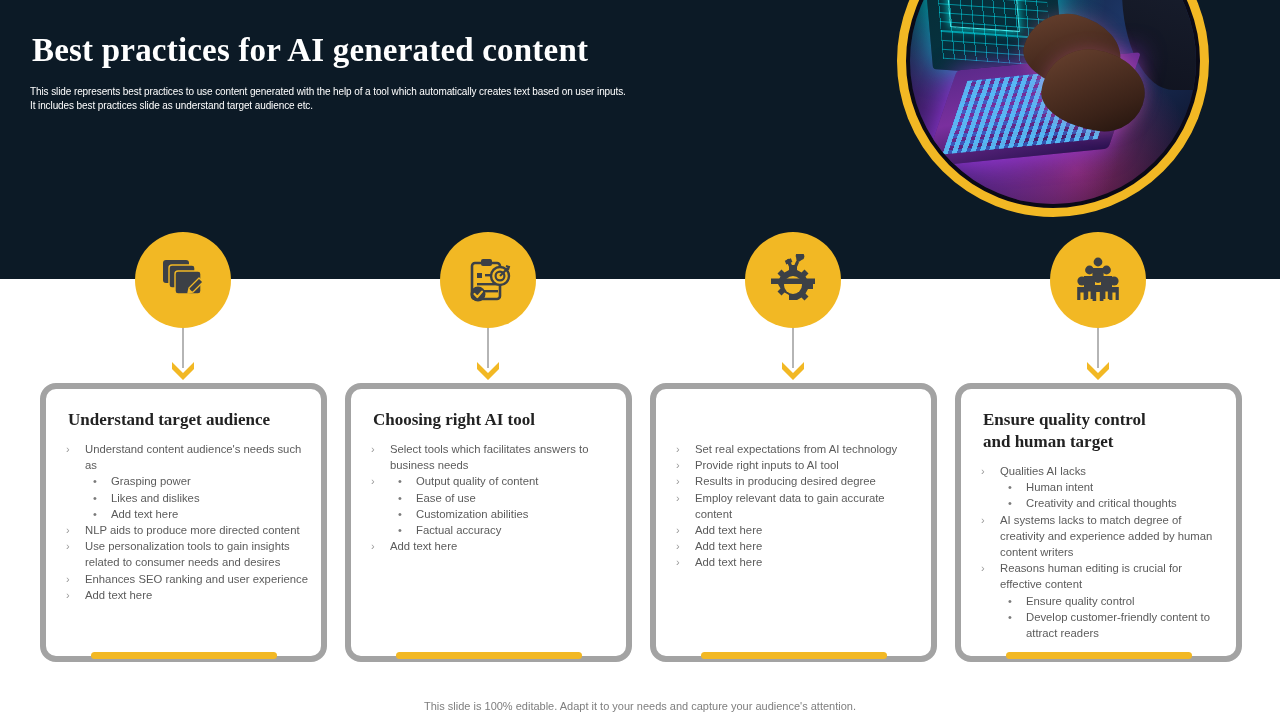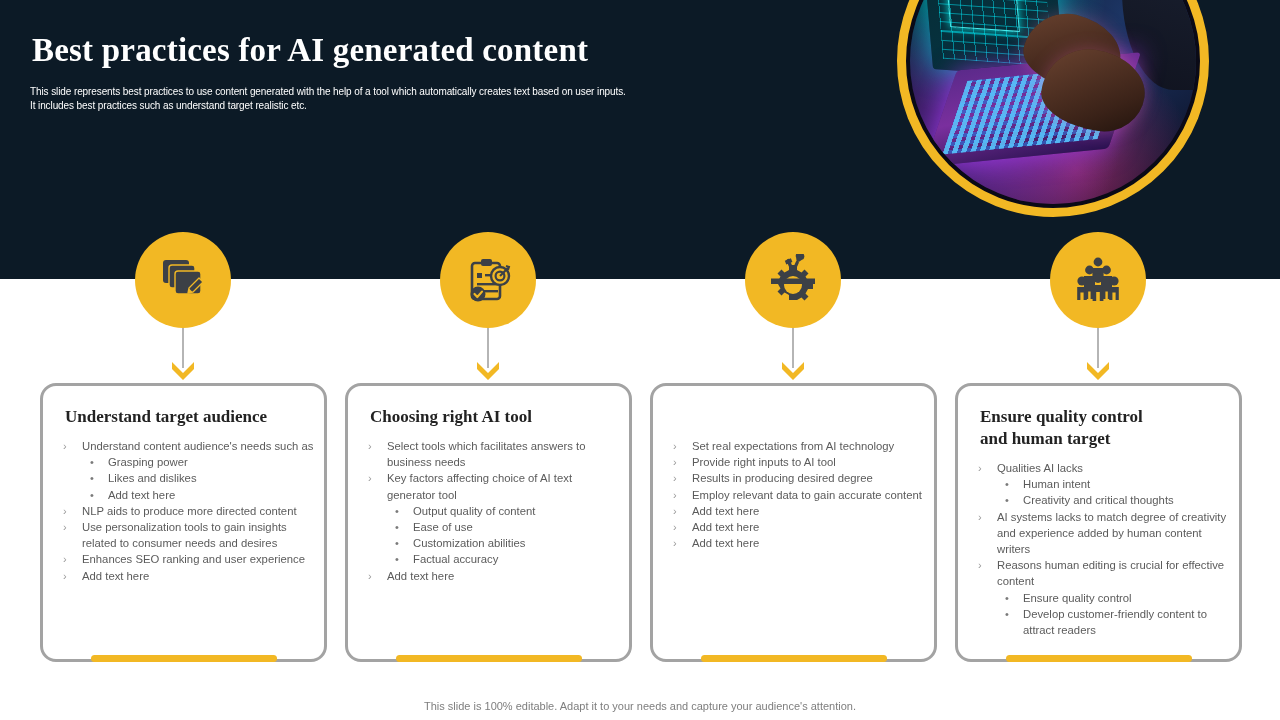--- a/index.html
+++ b/index.html
@@ -197,21 +197,21 @@
   .arrow-head svg { display: block; }
 
   
   .card {
     position: absolute;
     top: 383px;
     left: 9px;
     width: 287px;
     height: 279px;
     box-sizing: border-box;
-    border: 3px solid #a3a3a3;
+    border: 6px solid #a3a3a3;
     border-radius: 16px;
     background: #ffffff;
   }
   .card-accent {
     position: absolute;
     left: 50%;
     transform: translateX(-50%);
     bottom: -3px;
     width: 186px;
     height: 7px;
@@ -289,21 +289,21 @@
     color: #7e7e7e;
   }
 </style>
 </head>
 <body>
 
 <div class="header">
   <div class="slide-title">Best practices for AI generated content</div>
   <div class="slide-subtitle">
     <span>This slide represents best practices to use content generated with the help of a tool which automatically creates text based on user inputs.</span>
-    <span>It includes best practices such as understand target realistic etc.</span>
+    <span>It includes best practices slide as understand target audience etc.</span>
   </div>
 
   <div class="hero-circle">
     <div class="hero-inner">
       <div class="hero-photo">
         <div class="sleeve"></div>
         <div class="laptop-screen"></div>
         <div class="laptop-deck"></div>
         <div class="hand-a"></div>
         <div class="hand-b"></div>
@@ -402,21 +402,20 @@
     <div class="card-title">
       <span>Choosing right AI tool</span>
     </div>
     <ul class="card-list">
       <li class="li-1">
         <span class="chev">›</span>
         <span>Select tools which facilitates answers to business needs</span>
       </li>
       <li class="li-1">
         <span class="chev">›</span>
-        <span>Key factors affecting choice of AI text generator tool</span>
         <ul class="sub-list">
           <li class="li-2">
             <span class="dot">•</span>
             <span>Output quality of content</span>
           </li>
           <li class="li-2">
             <span class="dot">•</span>
             <span>Ease of use</span>
           </li>
           <li class="li-2">

